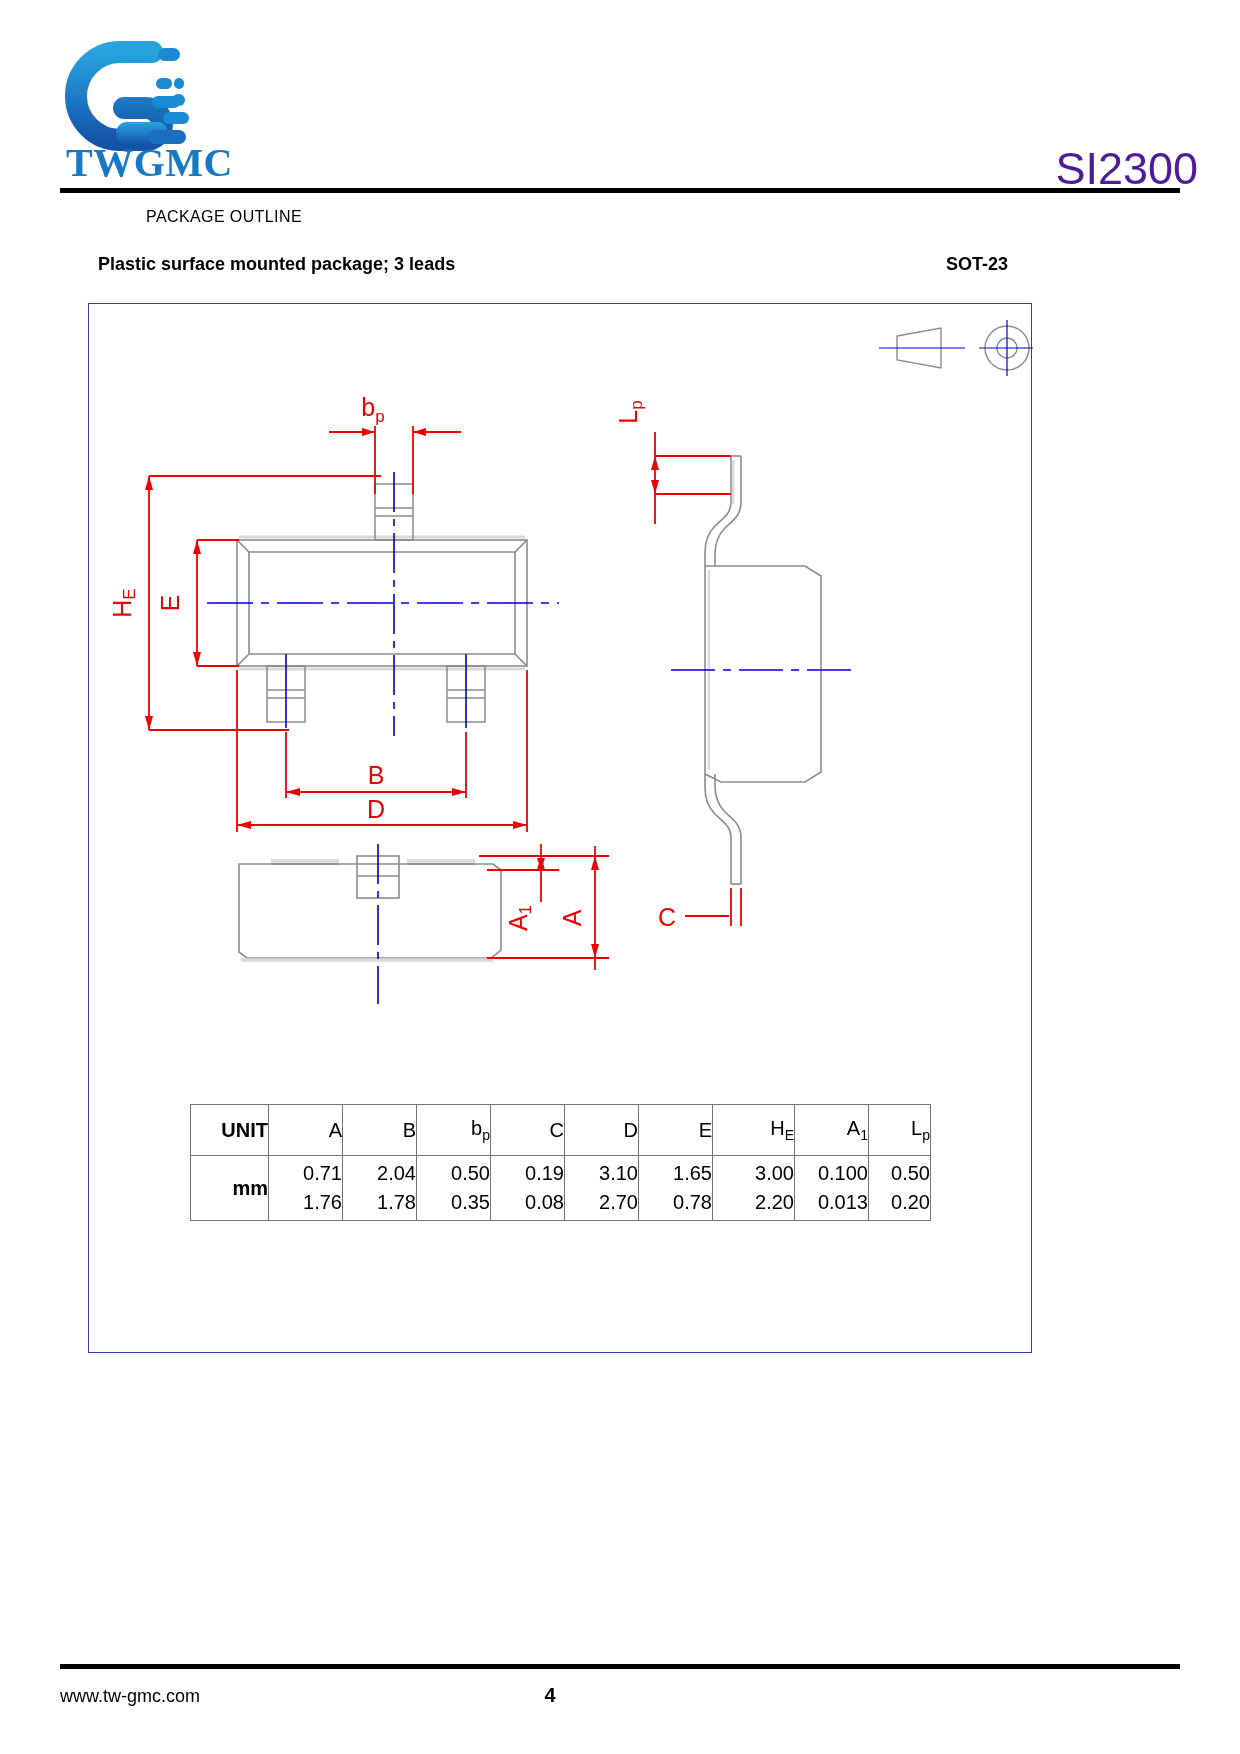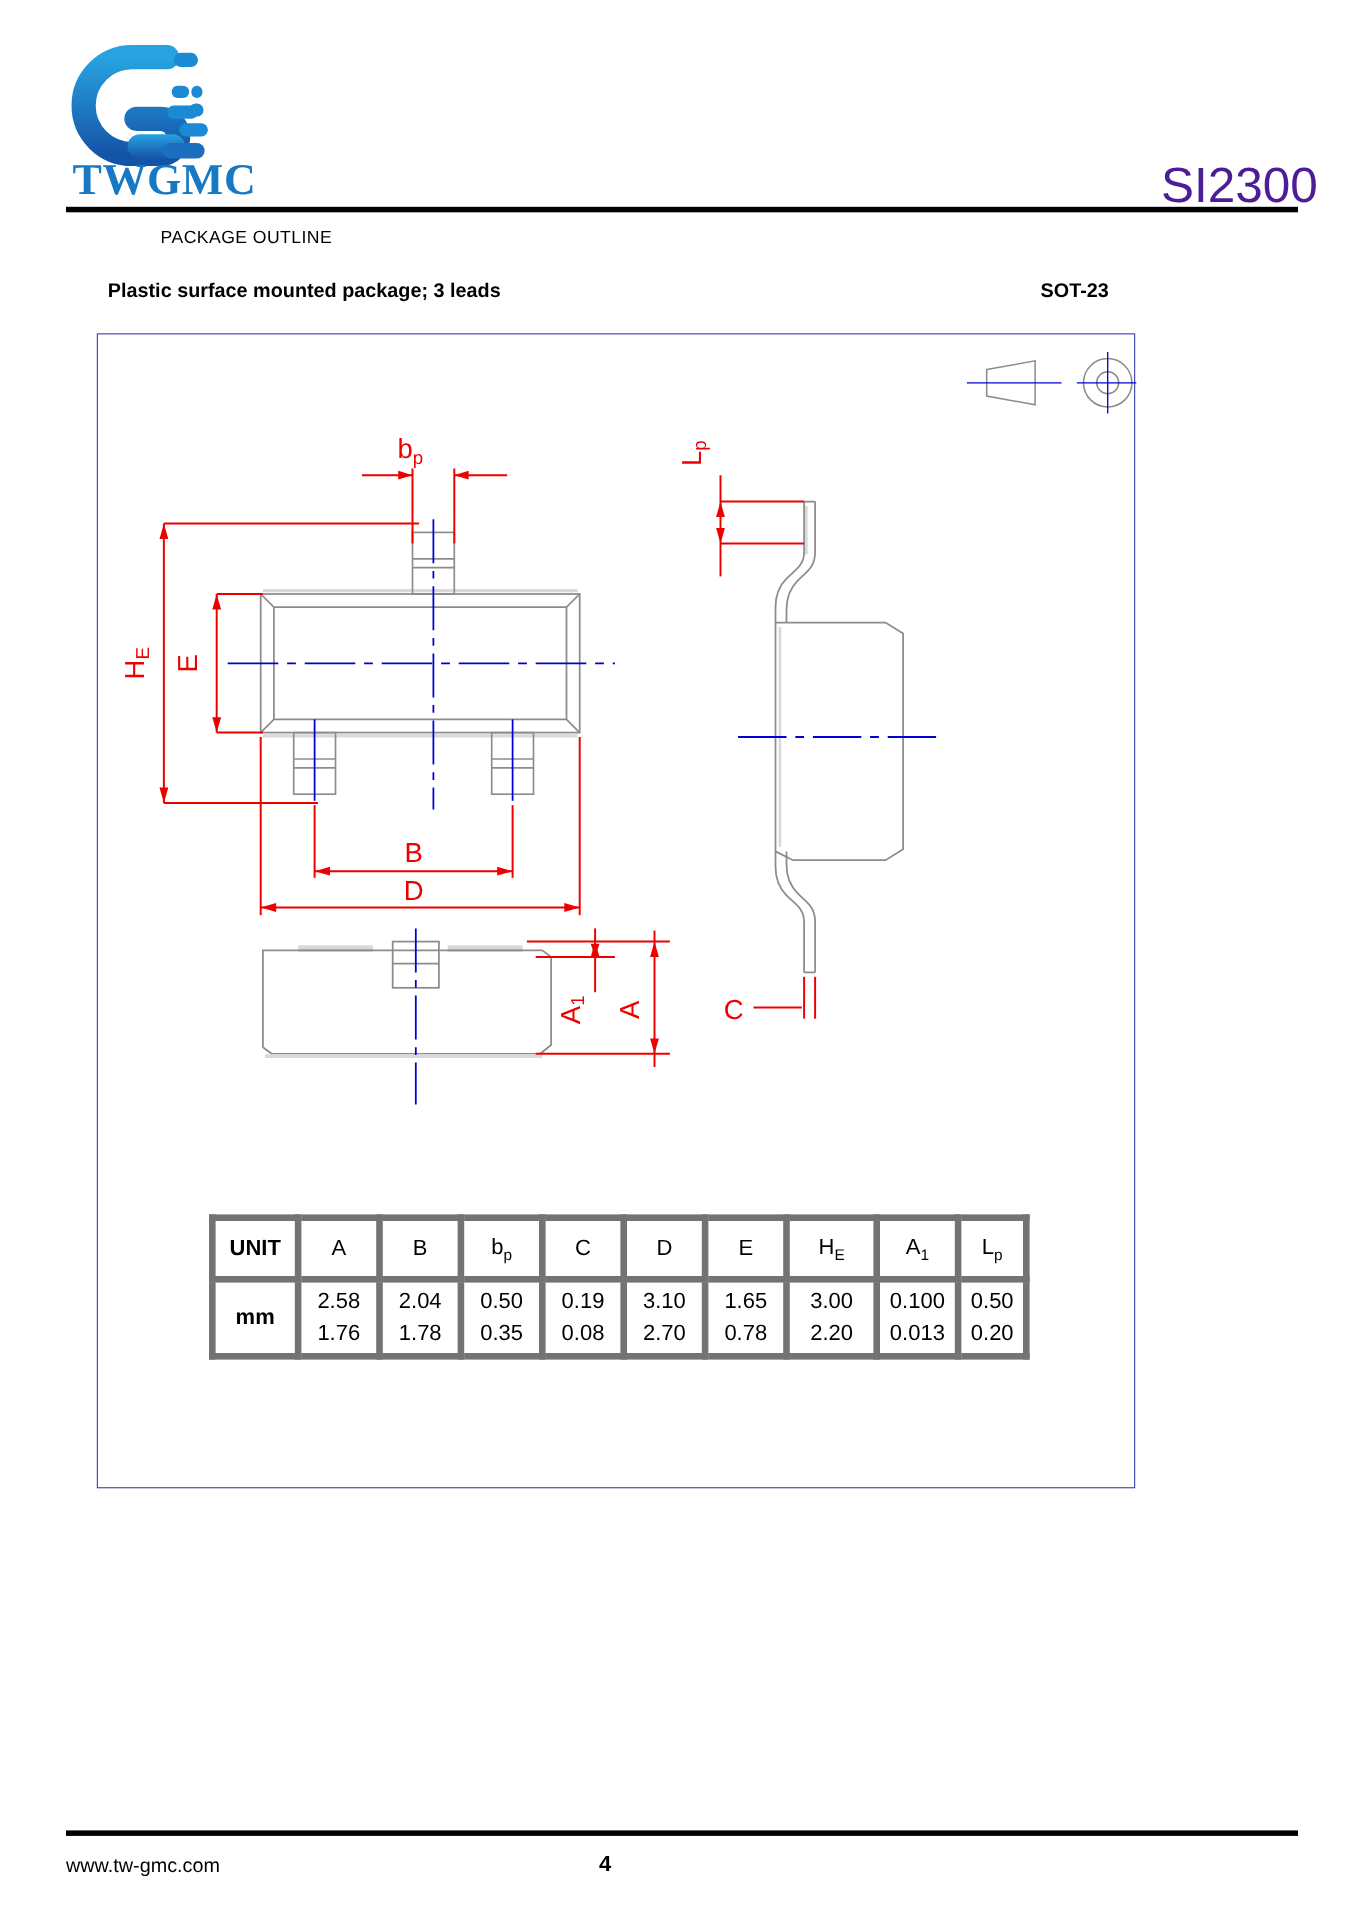--- a/index.html
+++ b/index.html
@@ -113,22 +113,22 @@
     left: 190px;
     top: 1104px;
     width: 740px;
   }
   table.dim {
     border-collapse: collapse;
     width: 740px;
     table-layout: fixed;
   }
   table.dim td, table.dim th {
-    border: 6px solid #737373;
-    text-align: center;
+    border: 1px solid #737373;
+    text-align: right;
     font-size: 20px;
     font-weight: normal;
     padding: 0;
   }
   table.dim thead th {
     height: 50px;
   }
   table.dim thead th.unit-head,
   table.dim tbody td.unit-cell {
     font-weight: bold;
@@ -423,21 +423,21 @@
         <th>E</th>
         <th>H<span class="sub">E</span></th>
         <th>A<span class="sub">1</span></th>
         <th>L<span class="sub">p</span></th>
       </tr>
     </thead>
     <tbody>
       <tr>
         <td class="unit-cell">mm</td>
         <td>
-          <span class="val-hi">2.58</span>
+          <span class="val-hi">0.71</span>
           <span class="val-lo">1.76</span>
         </td>
         <td>
           <span class="val-hi">2.04</span>
           <span class="val-lo">1.78</span>
         </td>
         <td>
           <span class="val-hi">0.50</span>
           <span class="val-lo">0.35</span>
         </td>

